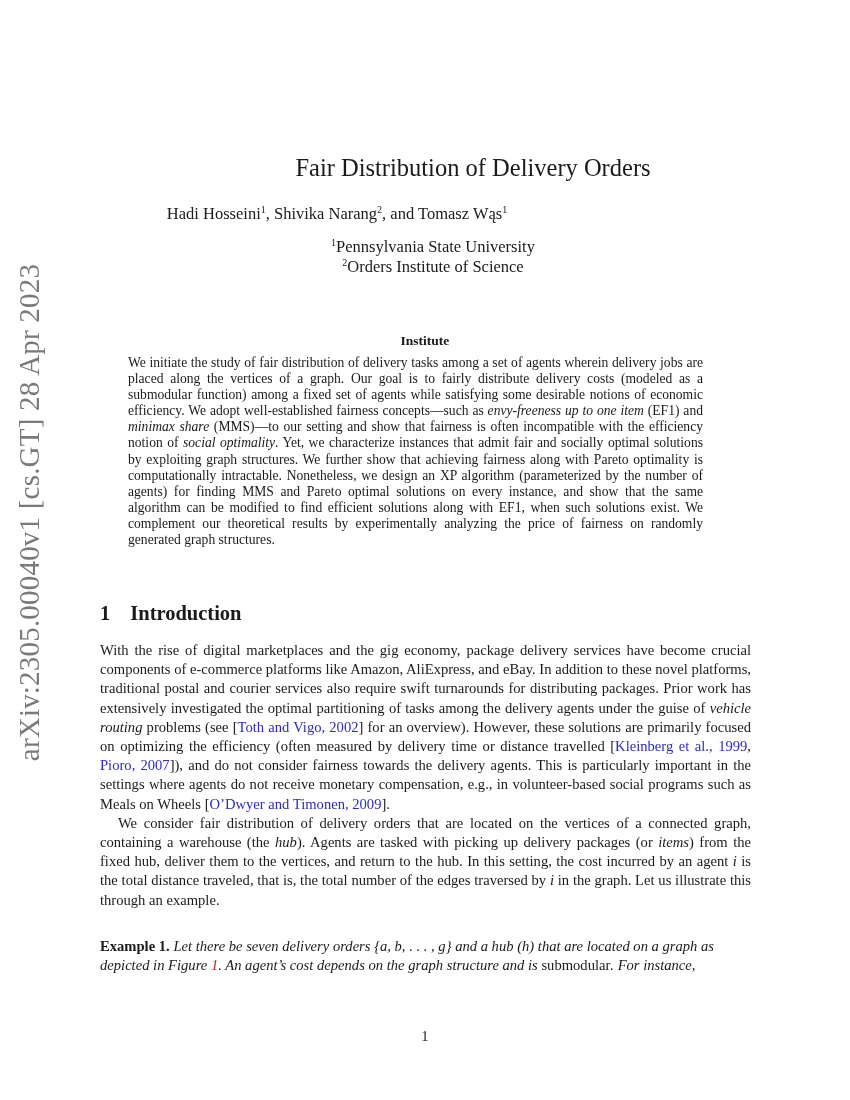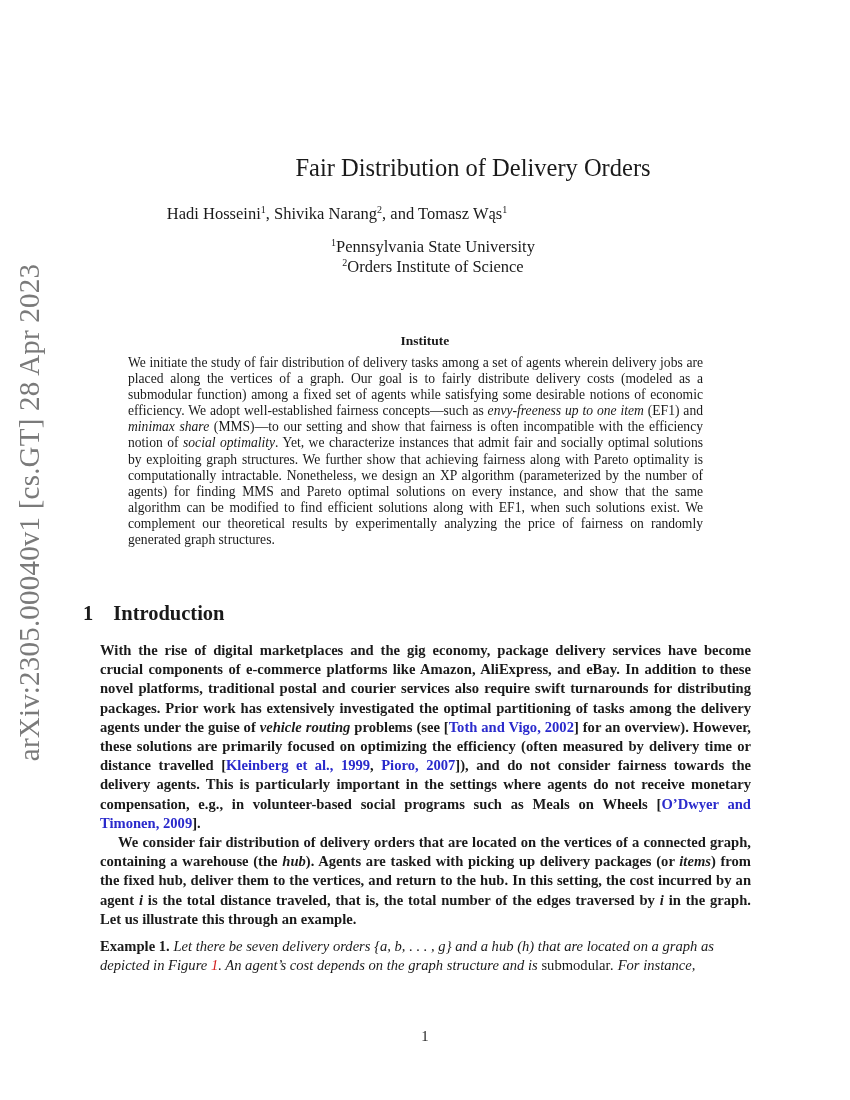--- a/index.html
+++ b/index.html
@@ -13,24 +13,24 @@
            font-size: 24.5px; margin-left: 48px; }
   .authors { position: absolute; top: 204px; left: 0; width: 674px; text-align: center;
              font-size: 16.5px; }
   .affil { position: absolute; left: 8px; width: 850px; text-align: center; font-size: 16.5px; }
   .affil1 { top: 237px; } .affil2 { top: 257px; }
   sup { font-size: 10px; vertical-align: 6px; line-height: 0; }
   .abstract-heading { position: absolute; top: 333px; left: 0; width: 850px; text-align: center;
                       font-weight: bold; font-size: 13.5px; }
   .abstract-body { position: absolute; top: 355px; left: 128px; width: 575px;
                    font-size: 13.6px; line-height: 16.1px; text-align: justify; }
-  .section-heading { position: absolute; top: 602px; left: 83px; font-size: 20.5px; font-weight: bold; }
+  .section-heading { position: absolute; top: 602px; left: 100px; font-size: 20.5px; font-weight: bold; }
   .section-heading .num { margin-right: 20px; }
   .intro { position: absolute; top: 641px; left: 100px; width: 651px;
-           font-size: 14.6px; line-height: 19.2px; text-align: justify; font-weight: bold; }
+           font-size: 14.6px; line-height: 19.2px; text-align: justify; }
   .intro p { margin: 0; }
   .intro p.indent { text-indent: 18px; }
   .example { position: absolute; top: 937px; left: 100px; width: 651px;
              font-size: 14.6px; line-height: 19.2px; }
   .example .label { font-weight: bold; font-style: normal; text-align: center; }
   .example em { font-style: italic; }
   .example .upright { font-style: normal; }
   a.cite { color: #2a2acc; text-decoration: none; }
   a.figref { color: #d42020; text-decoration: none; }
   .page-number { position: absolute; top: 1028px; left: 0; width: 850px; text-align: center; font-size: 14.6px; }

